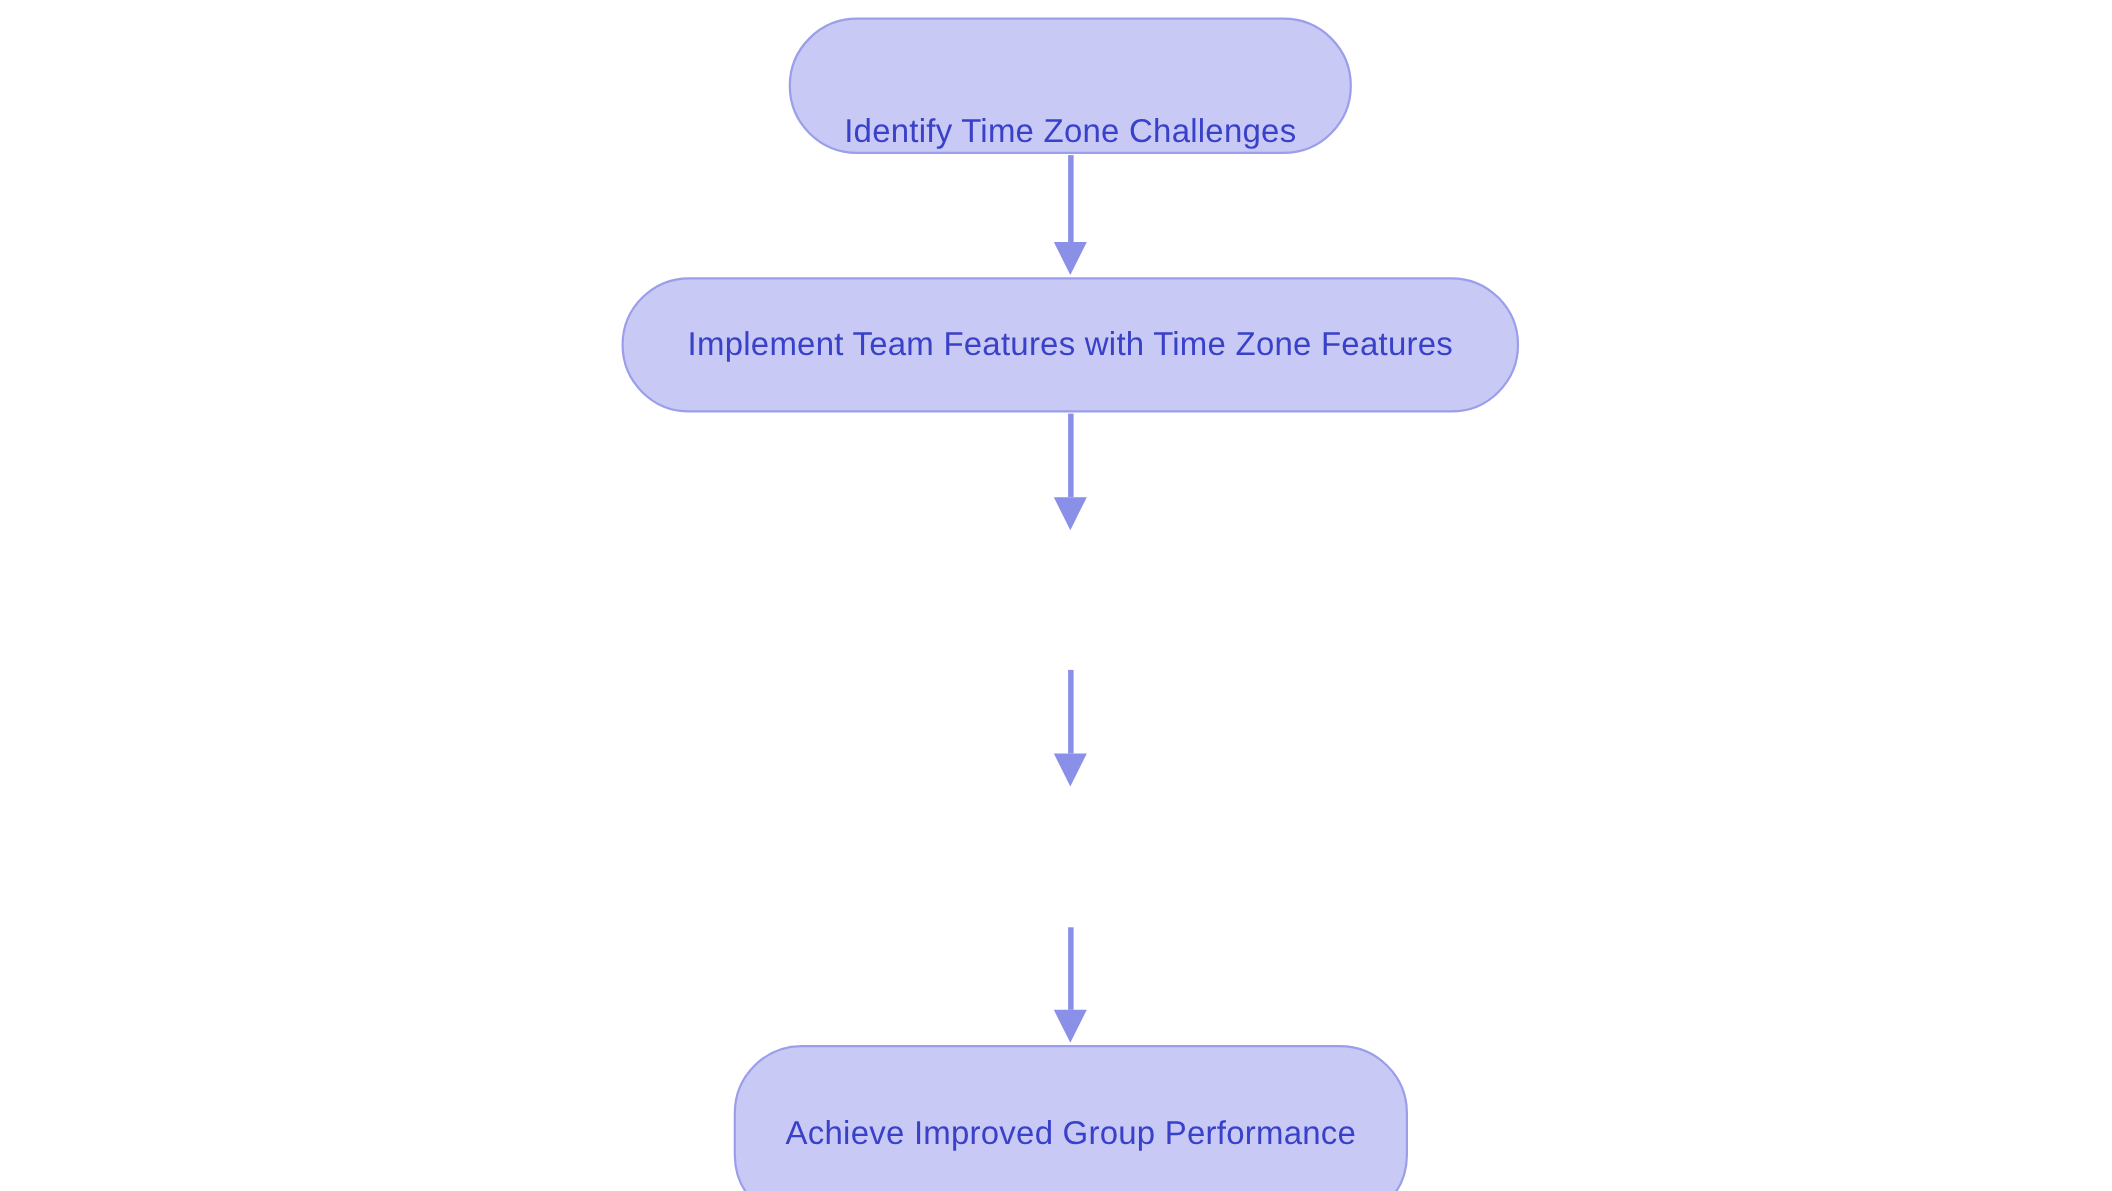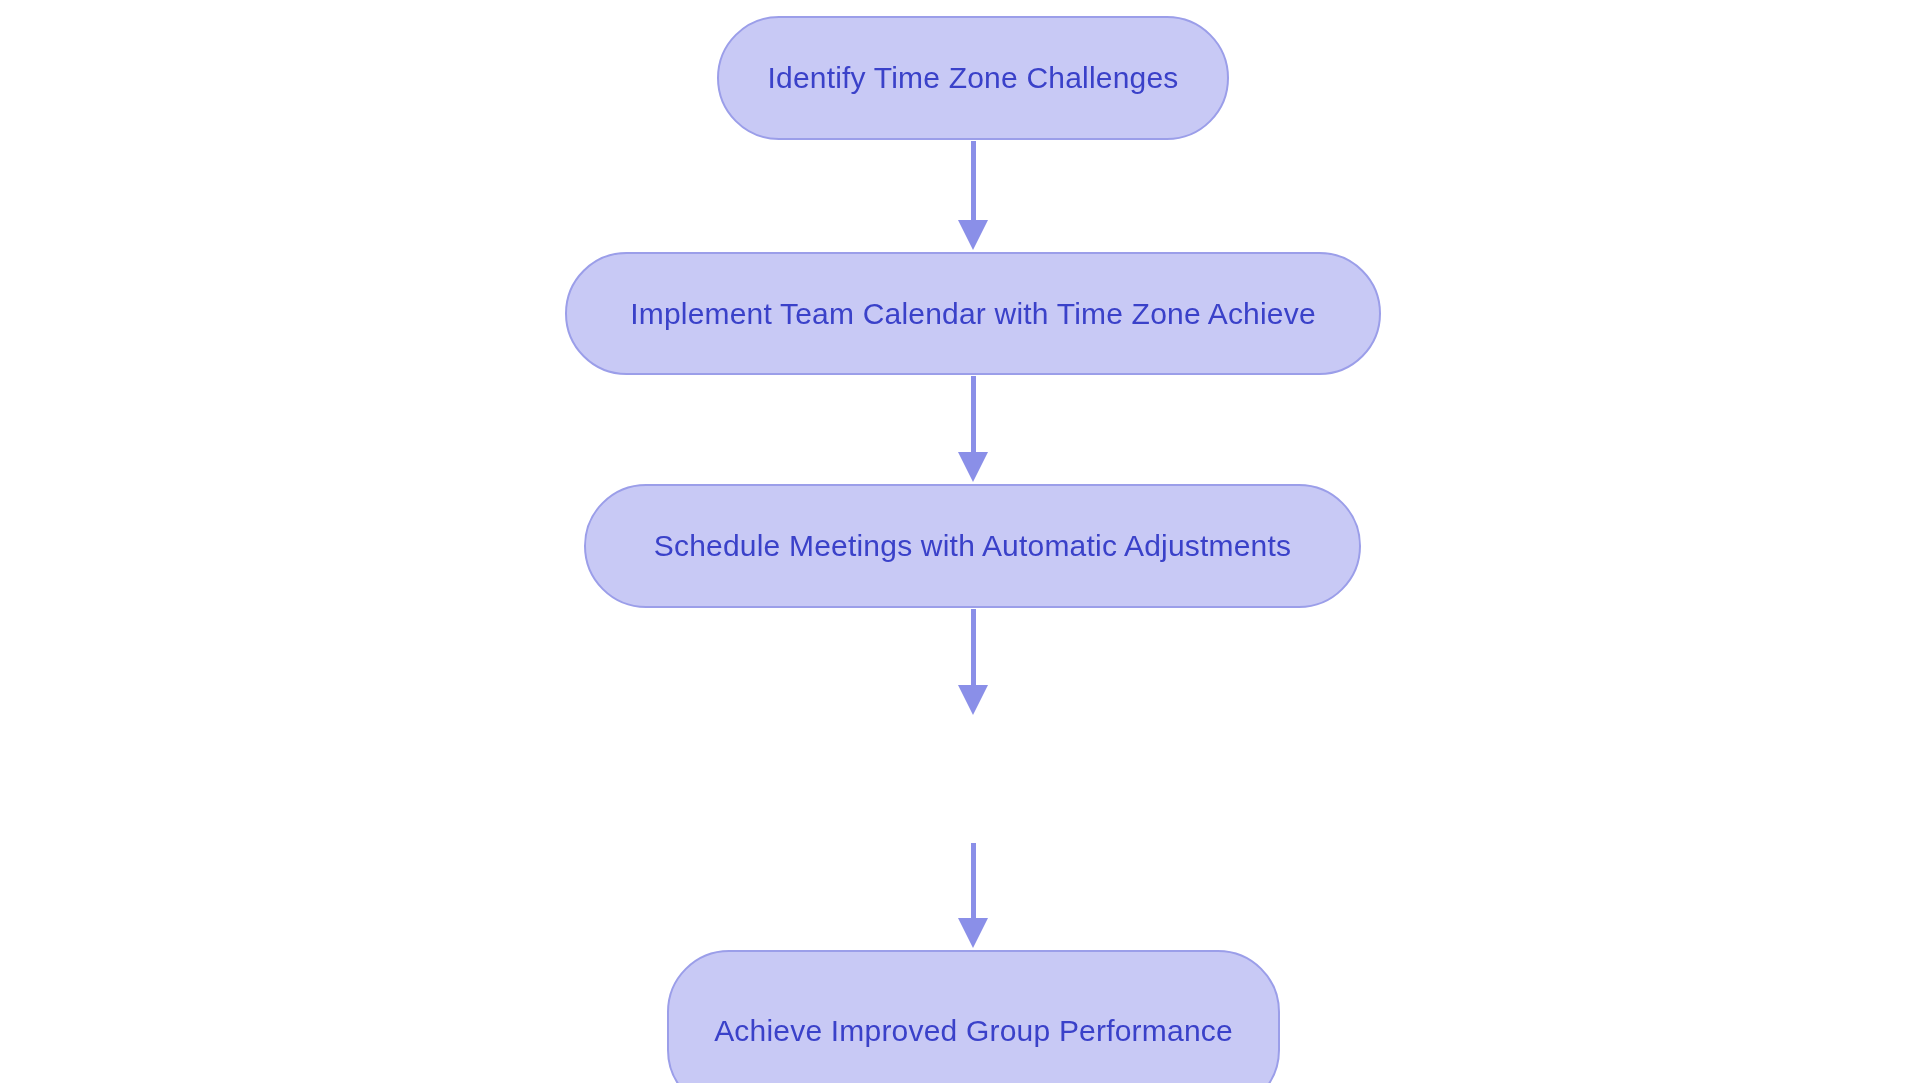--- a/index.html
+++ b/index.html
@@ -30,21 +30,21 @@
   }
   .flow-node .node-label {
     color: #3a41c9;
     font-size: 30px;
     font-weight: 400;
     letter-spacing: 0.2px;
     line-height: 1.2;
     padding: 0 30px;
     white-space: nowrap;
   }
-  .node-1 { left: 717px; top: 16px;  width: 512px; height: 124px; }
+  .node-1 { left: 717px; top: 16px;  width: 512px; height: 124px; align-items: flex-end; }
   .node-2 { left: 565px; top: 252px; width: 816px; height: 123px; }
   .node-3 { left: 584px; top: 484px; width: 777px; height: 124px; }
   .node-4 { left: 667px; top: 717px; width: 613px; height: 125px; }
   .node-5 { left: 667px; top: 950px; width: 613px; height: 162px; }
 
   .flow-arrow {
     position: absolute;
     left: 973px;
     transform: translateX(-50%);
     display: flex;
@@ -76,31 +76,28 @@
   <div class="flow-node node-1">
     <span class="node-label">Identify Time Zone Challenges</span>
   </div>
 
   <div class="flow-arrow arrow-1">
     <div class="shaft"></div>
     <div class="head"></div>
   </div>
 
   <div class="flow-node node-2">
-    <span class="node-label">Implement Team Calendar with Time Zone Achieve</span>
+    <span class="node-label">Implement Team Features with Time Zone Features</span>
   </div>
 
   <div class="flow-arrow arrow-2">
     <div class="shaft"></div>
     <div class="head"></div>
   </div>
 
-  <div class="flow-node node-3">
-    <span class="node-label">Schedule Meetings with Automatic Adjustments</span>
-  </div>
 
   <div class="flow-arrow arrow-3">
     <div class="shaft"></div>
     <div class="head"></div>
   </div>
 
 
   <div class="flow-arrow arrow-4">
     <div class="shaft"></div>
     <div class="head"></div>

